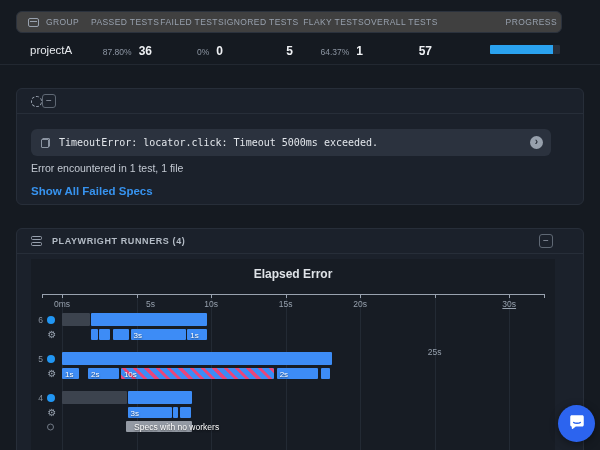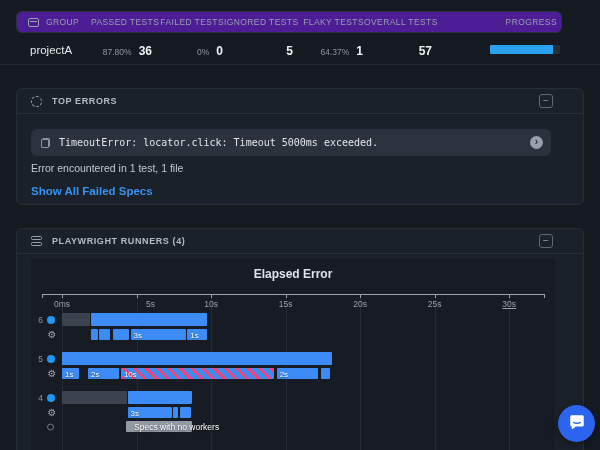--- a/index.html
+++ b/index.html
@@ -5,21 +5,21 @@
   * { box-sizing: border-box; margin: 0; padding: 0; }
   html,body { background:#0d1117; }
   .page {
     position: relative; width: 600px; height: 450px; overflow: hidden;
     background: #151a21; font-family: "Liberation Sans", sans-serif;
     color: #e8eaee;
   }
   
   .summary { position: absolute; left: 16px; top: 11px; width: 568px; }
   .thead {
-    width: 546px; height: 22px; background: #4c1d95;
+    width: 546px; height: 22px; background: #404040;
     border: 1px solid #2b323d; border-radius: 6px;
     display: grid; grid-template-columns: 63px 62px 71px 70px 70px 69px 1fr;
     align-items: center; padding: 0 4px 0 11px;
     color: #98a1ae; font-size: 8.5px; letter-spacing: .4px;
   }
   .th { text-align: right; white-space: nowrap; }
   .th-group { display: flex; align-items: center; gap: 7px; text-align: left; }
   .window-icon { width: 11px; height: 9px; border: 1px solid #98a1ae; border-radius: 2px; position: relative; flex: none; }
   .window-icon::after { content:""; position:absolute; left:1px; right:1px; top:2px; height:1px; background:#98a1ae; }
   .trow {
@@ -161,21 +161,20 @@
           <div class="progress-fill" style="width: 90%;"></div>
         </div>
       </div>
     </div>
   </section>
   <div class="row-divider"></div>
 
   <section class="panel panel-errors">
     <div class="panel-header">
       <span class="dashed-circle-icon"></span>
-      <span class="panel-title">TOP ERRORS</span>
       <button class="collapse-btn">−</button>
     </div>
     <div class="error-pill">
       <span class="copy-icon"></span>
       <span class="error-msg">TimeoutError: locator.click: Timeout 5000ms exceeded.</span>
       <span class="chevron-circle">›</span>
     </div>
     <div class="error-caption">Error encountered in 1 test, 1 file</div>
     <a class="failed-specs-link">Show All Failed Specs</a>
   </section>
@@ -207,21 +206,21 @@
             <div class="ticklabel" style="left: 0%;">0ms</div>
             <div class="tickmark" style="left: 15.4321%;"></div>
             <div class="ticklabel" style="left: 15.4321%; padding-left: 28px;">5s</div>
             <div class="tickmark" style="left: 30.8642%;"></div>
             <div class="ticklabel" style="left: 30.8642%;">10s</div>
             <div class="tickmark" style="left: 46.2963%;"></div>
             <div class="ticklabel" style="left: 46.2963%;">15s</div>
             <div class="tickmark" style="left: 61.7284%;"></div>
             <div class="ticklabel" style="left: 61.7284%;">20s</div>
             <div class="tickmark" style="left: 77.1605%;"></div>
-            <div class="ticklabel" style="left: 77.1605%;">25s</div>
+            <div class="ticklabel" style="left: 77.1605%; margin-top: 48px;">25s</div>
             <div class="tickmark" style="left: 92.5926%;"></div>
             <div class="ticklabel" style="left: 92.5926%; text-decoration: underline;">30s</div>
           </div>
         <div class="gantt-rows">
             <div class="runner-group">
               <div class="track track-main">
                 <div class="track-icons">
                   <span class="row-num">6</span>
                   <span class="ticon worker-icon"></span>
                 </div>

